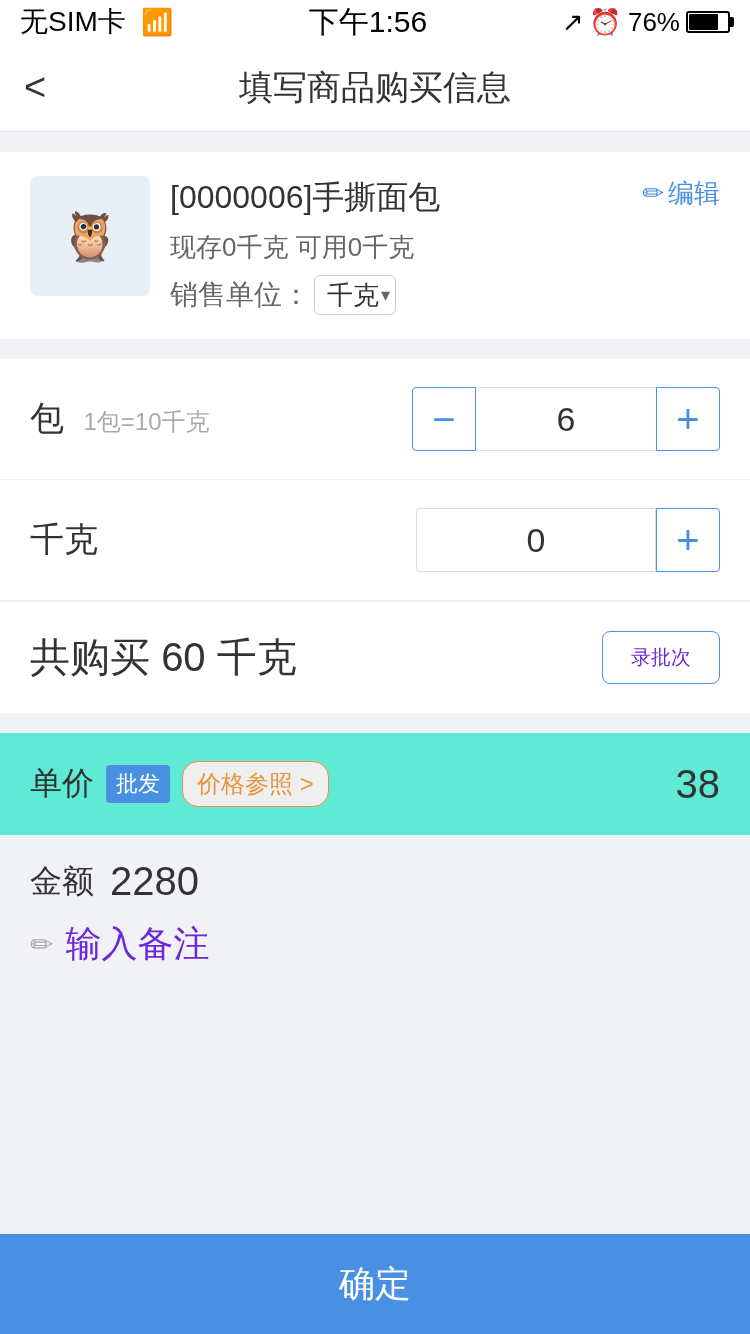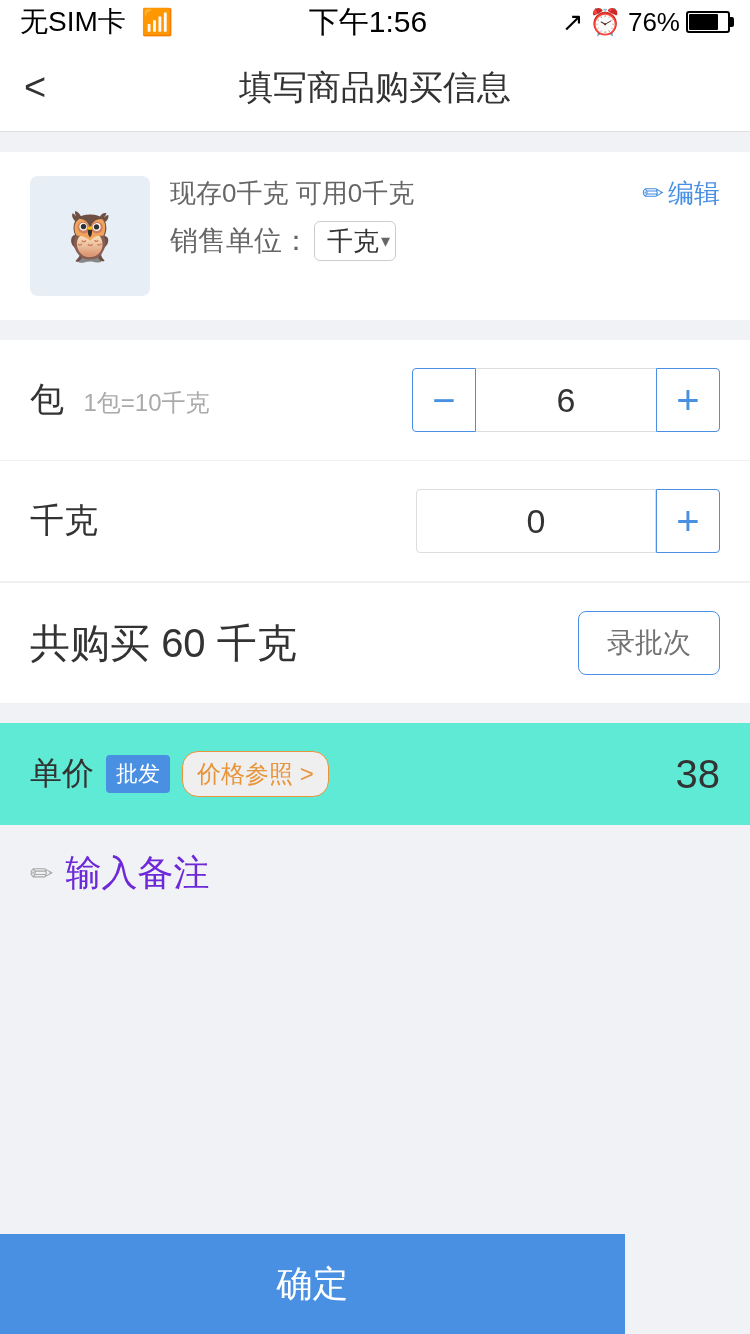--- a/index.html
+++ b/index.html
@@ -238,25 +238,25 @@
       margin-top: 0;
       border-top: 1px solid #f0f0f0;
     }
     .summary-text {
       font-size: 40px;
       color: #333;
     }
     .summary-text span { color: #333; font-weight: 500; }
     .batch-btn {
       border: 1px solid #4a90e2;
-      color: #737373;
+      color: #6d28d9;
       background: #fff;
       border-radius: 8px;
       padding: 12px 28px;
-      font-size: 28px;
+      font-size: 20px;
       cursor: pointer;
     }
 
     
     .price-section {
       background: #5eead4;
       margin-top: 20px;
       padding: 28px 30px;
     }
     .price-row {
@@ -336,21 +336,21 @@
       background: #f0f2f5;
       flex: 1;
       min-height: 300px;
     }
 
     
     .confirm-btn {
       position: fixed;
       bottom: 0;
       left: 0;
-      width: 625px;
+      width: 750px;
       height: 100px;
       background: #4a90e2;
       color: #fff;
       font-size: 36px;
       border: none;
       cursor: pointer;
       display: flex;
       align-items: center;
       justify-content: center;
     }
@@ -379,20 +379,21 @@
 <div class="nav-bar">
   <span class="nav-back">&lt;</span>
   <span class="nav-title">填写商品购买信息</span>
 </div>
 
 <div class="product-card">
   <div class="product-image">
     <span class="owl-icon">🦉</span>
   </div>
   <div class="product-info">
+    <div class="product-name">[0000006]手撕面包</div>
     <div class="product-stock">现存0千克  可用0千克</div>
     <div class="product-unit-row">
       <span>销售单位：</span>
       <div class="unit-select-wrapper">
         <select class="unit-select">
           <option>千克</option>
         </select>
       </div>
     </div>
   </div>
@@ -439,20 +440,24 @@
     <div class="price-label-group">
       <span class="price-label">单价</span>
       <span class="batch-tag">批发</span>
       <button class="price-ref-btn">价格参照 &gt;</button>
     </div>
     <span class="price-value">38</span>
   </div>
 </div>
 
 <div class="amount-section">
+  <div class="amount-row">
+    <span class="amount-label">金额</span>
+    <span class="amount-value">2280</span>
+  </div>
   <div class="remark-row">
     <span class="remark-icon">✏</span>
     <span class="remark-text">输入备注</span>
   </div>
 </div>
 
 <div class="empty-space" style="min-height: 340px;"></div>
 
 <button class="confirm-btn">确定</button>
 

